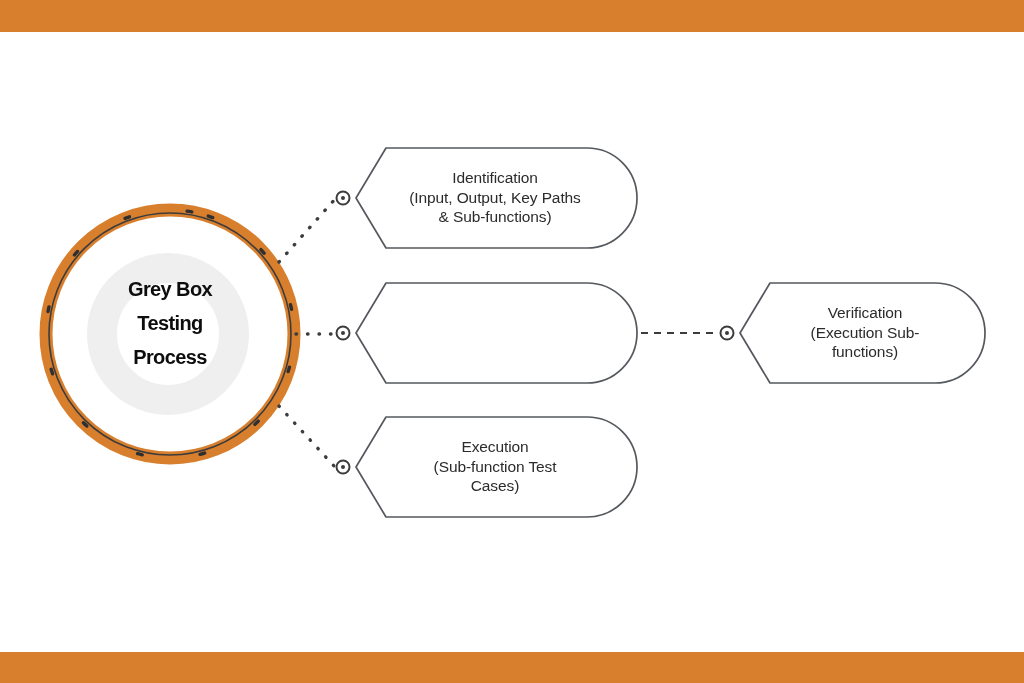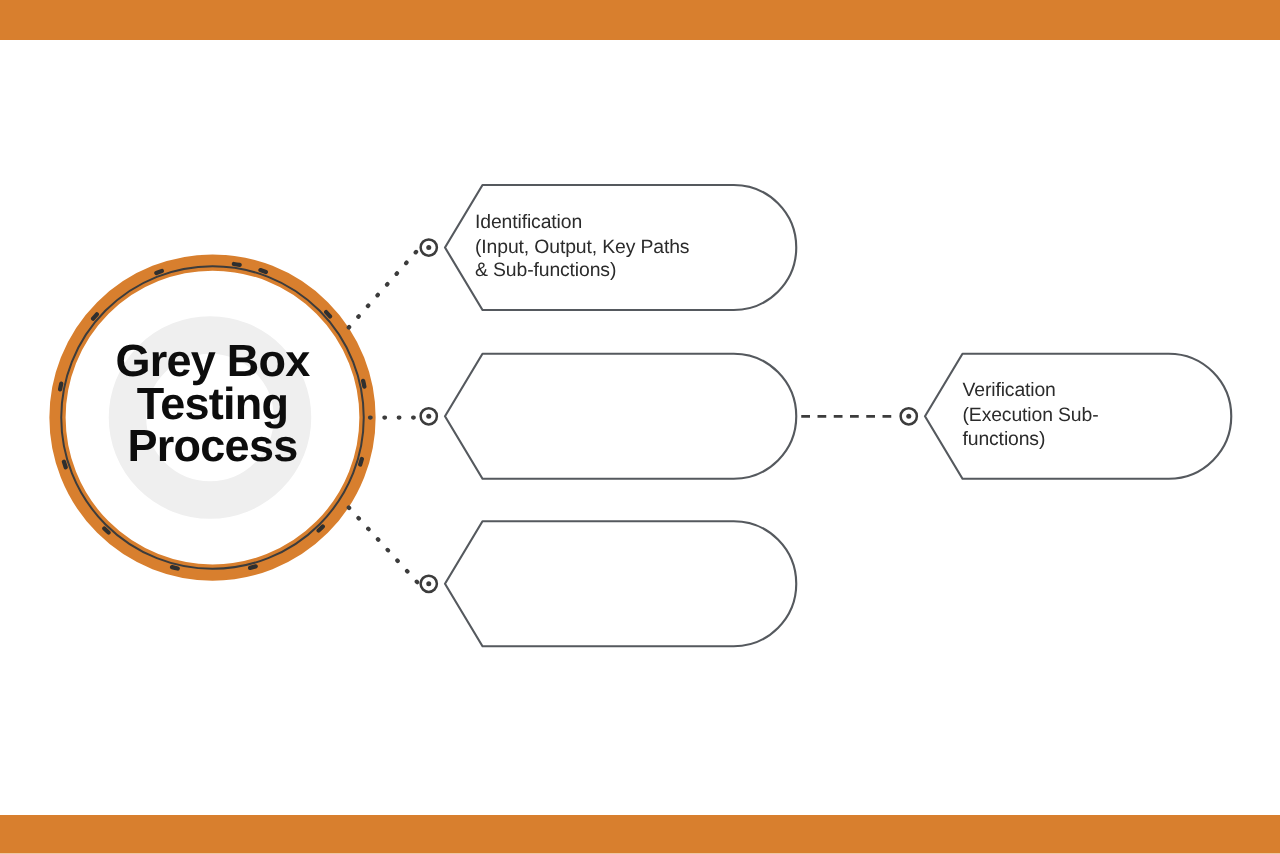--- a/index.html
+++ b/index.html
@@ -31,38 +31,39 @@
   #diagram-svg {
     position: absolute;
     left: 0;
     top: 0;
     width: 1024px;
     height: 683px;
   }
 
   .node-label {
     position: absolute;
+    text-align: center;
     font-family: "Liberation Sans", sans-serif;
     font-size: 15.5px;
     line-height: 19.5px;
     color: #2b2b2b;
     letter-spacing: -0.1px;
     white-space: pre-line;
     pointer-events: none;
   }
 
   #hub-title {
     position: absolute;
     left: 60px;
     top: 272px;
     width: 220px;
     text-align: center;
     font-family: "Liberation Sans", sans-serif;
     font-weight: bold;
-    font-size: 36px;
+    font-size: 20px;
     line-height: 34px;
     color: #0d0d0d;
     letter-spacing: -0.6px;
     white-space: pre-line;
   }
 </style>
 </head>
 <body>
 
 <div id="canvas">
@@ -126,18 +127,21 @@
 
   <div id="hub-title">Grey Box
 Testing
 Process</div>
 
   <div class="node-label" style="left:380px; top:168px; width:230px;">Identification
 (Input, Output, Key Paths
 &amp; Sub-functions)</div>
 
 
+  <div class="node-label" style="left:380px; top:437px; width:230px;">Execution
+(Sub-function Test
+Cases)</div>
 
   <div class="node-label" style="left:770px; top:303px; width:190px;">Verification
 (Execution Sub-
 functions)</div>
 
 </div>
 
 </body></html>

